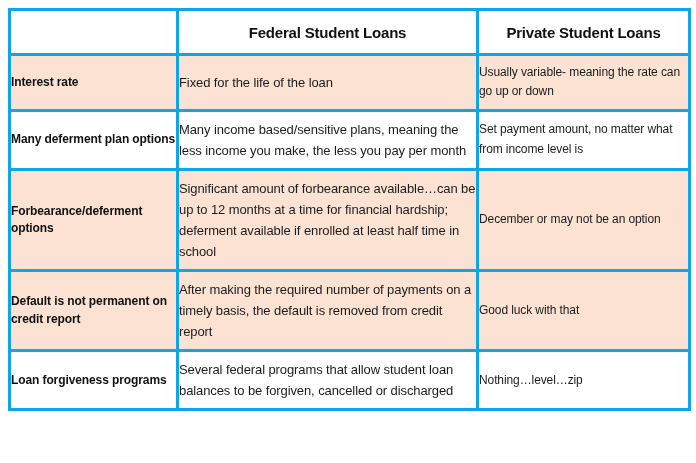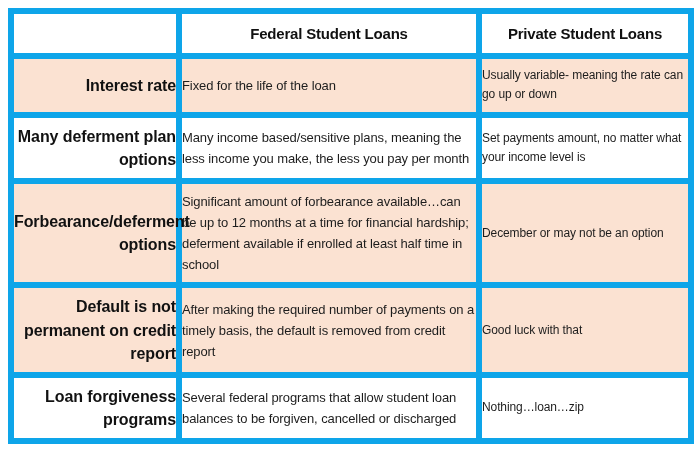--- a/index.html
+++ b/index.html
@@ -24,21 +24,21 @@
   #comparison-table {
     position: absolute;
     left: 8px;
     top: 8px;
     width: 680px;
     border-collapse: collapse;
     table-layout: fixed;
   }
   #comparison-table td,
   #comparison-table th {
-    border: 6px solid #0ea5e9;
+    border: 3px solid #0ea5e9;
     vertical-align: middle;
     box-sizing: border-box;
     padding: 7px 0;
   }
   col.c-label { width: 168px; }
   col.c-federal { width: 300px; }
   col.c-private { width: 212px; }
 
   
   .hdr-cell {
@@ -53,23 +53,23 @@
   .hdr-blank {
     background: #ffffff;
   }
 
   
   tr.tint-peach > td { background: #fbe2d2; }
   tr.tint-white > td { background: #ffffff; }
 
   
   .cell-label {
-    text-align: right;
+    text-align: left;
     font-weight: bold;
-    font-size: 16px;
+    font-size: 12px;
     color: #111111;
     line-height: 1.45;
     letter-spacing: -0.1px;
     margin-left: 7px;
   }
   
   .cell-body {
     text-align: left;
     font-size: 13px;
     color: #1d1d1d;
@@ -102,38 +102,38 @@
 
       <tr class="tint-peach">
         <td class="cell-label">Interest rate</td>
         <td class="cell-body">Fixed for the life of the loan</td>
         <td class="cell-body private">Usually variable- meaning the rate can go up or down</td>
       </tr>
 
       <tr class="tint-white">
         <td class="cell-label">Many deferment plan options</td>
         <td class="cell-body">Many income based/sensitive plans, meaning the less income you make, the less you pay per month</td>
-        <td class="cell-body private">Set payments amount, no matter what your income level is</td>
+        <td class="cell-body private">Set payment amount, no matter what from income level is</td>
       </tr>
 
       <tr class="tint-peach">
         <td class="cell-label">Forbearance/deferment options</td>
         <td class="cell-body">Significant amount of forbearance available…can be up to 12 months at a time for financial hardship; deferment available if enrolled at least half time in school</td>
         <td class="cell-body private">December or may not be an option</td>
       </tr>
 
 
       <tr class="tint-peach">
         <td class="cell-label">Default is not permanent on credit report</td>
         <td class="cell-body">After making the required number of payments on a timely basis, the default is removed from credit report</td>
         <td class="cell-body private">Good luck with that</td>
       </tr>
 
       <tr class="tint-white">
         <td class="cell-label">Loan forgiveness programs</td>
         <td class="cell-body">Several federal programs that allow student loan balances to be forgiven, cancelled or discharged</td>
-        <td class="cell-body private">Nothing…loan…zip</td>
+        <td class="cell-body private">Nothing…level…zip</td>
       </tr>
 
     </tbody>
   </table>
 
 </div>
 
 </body></html>

